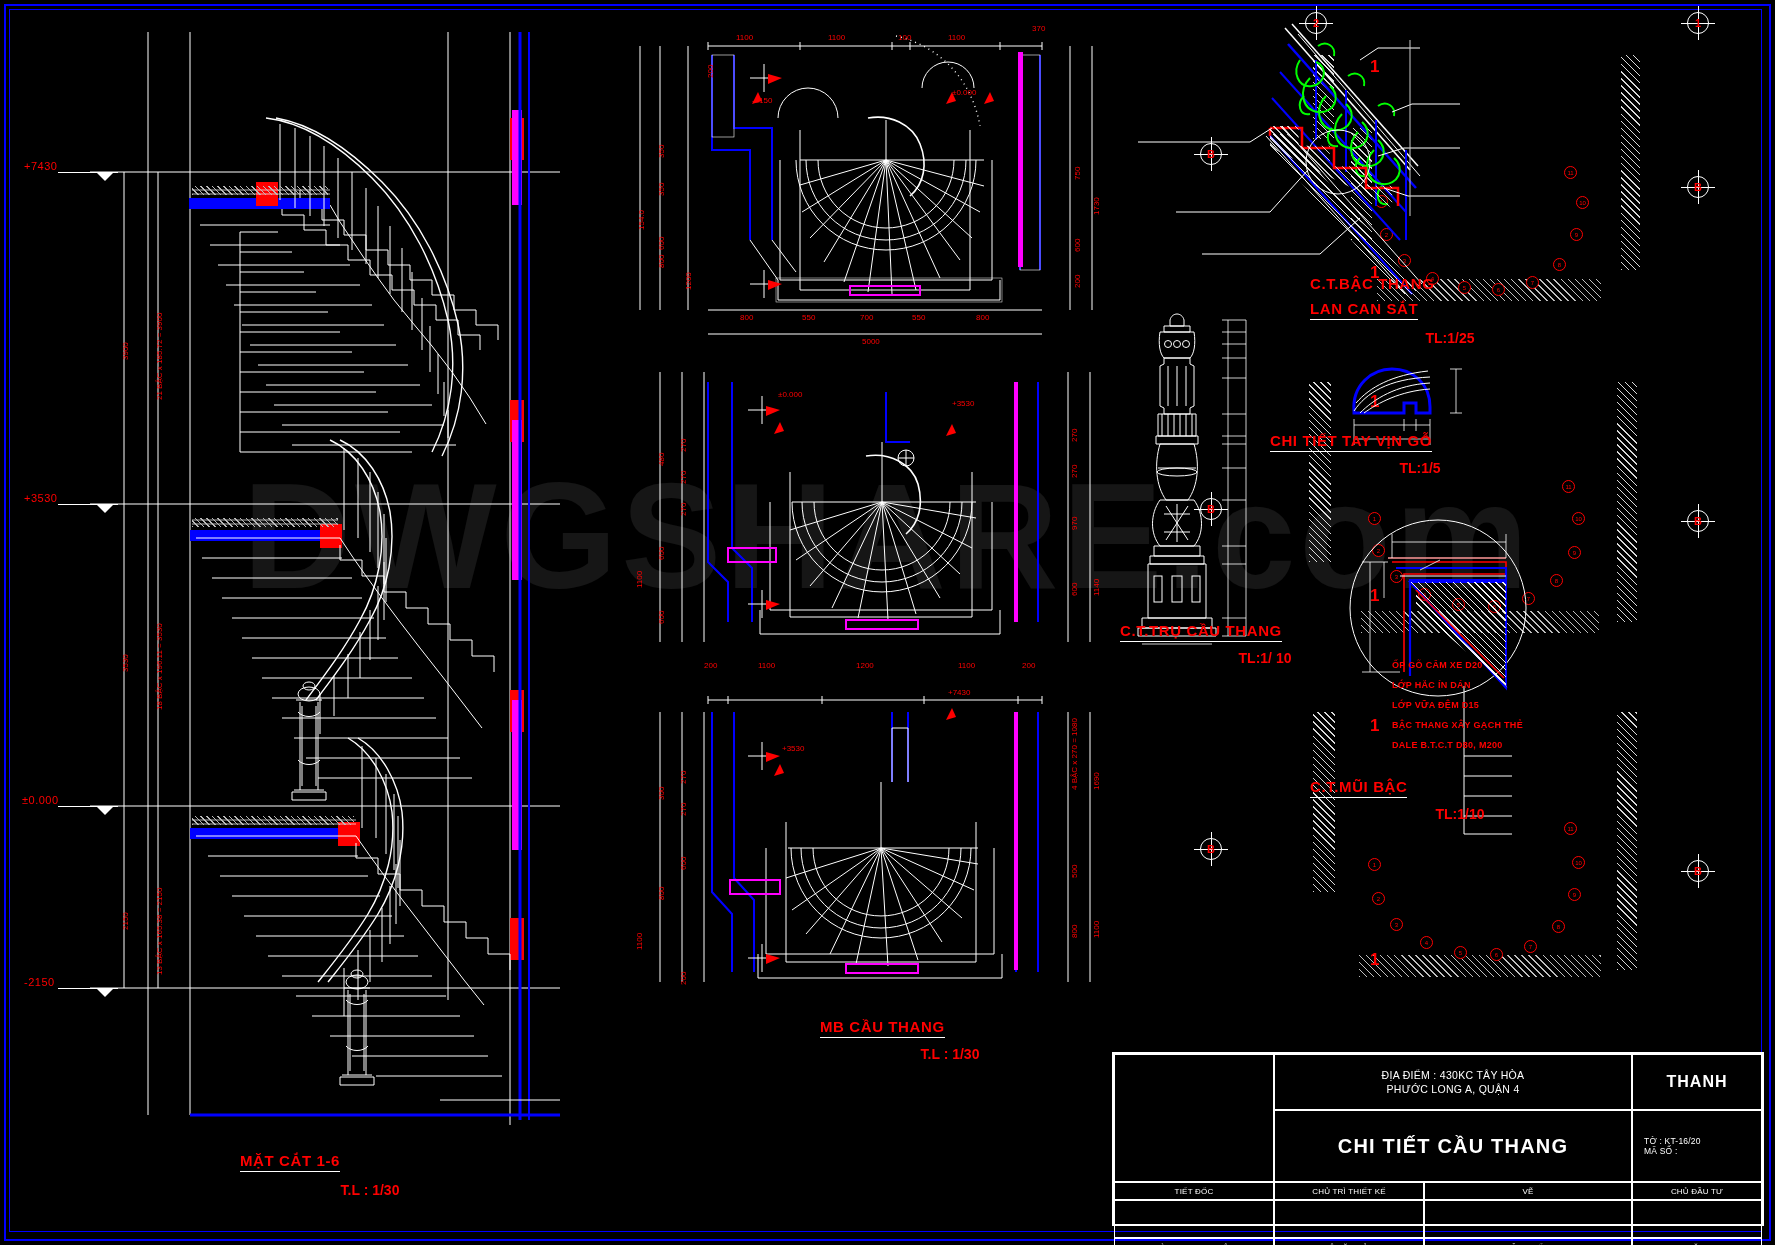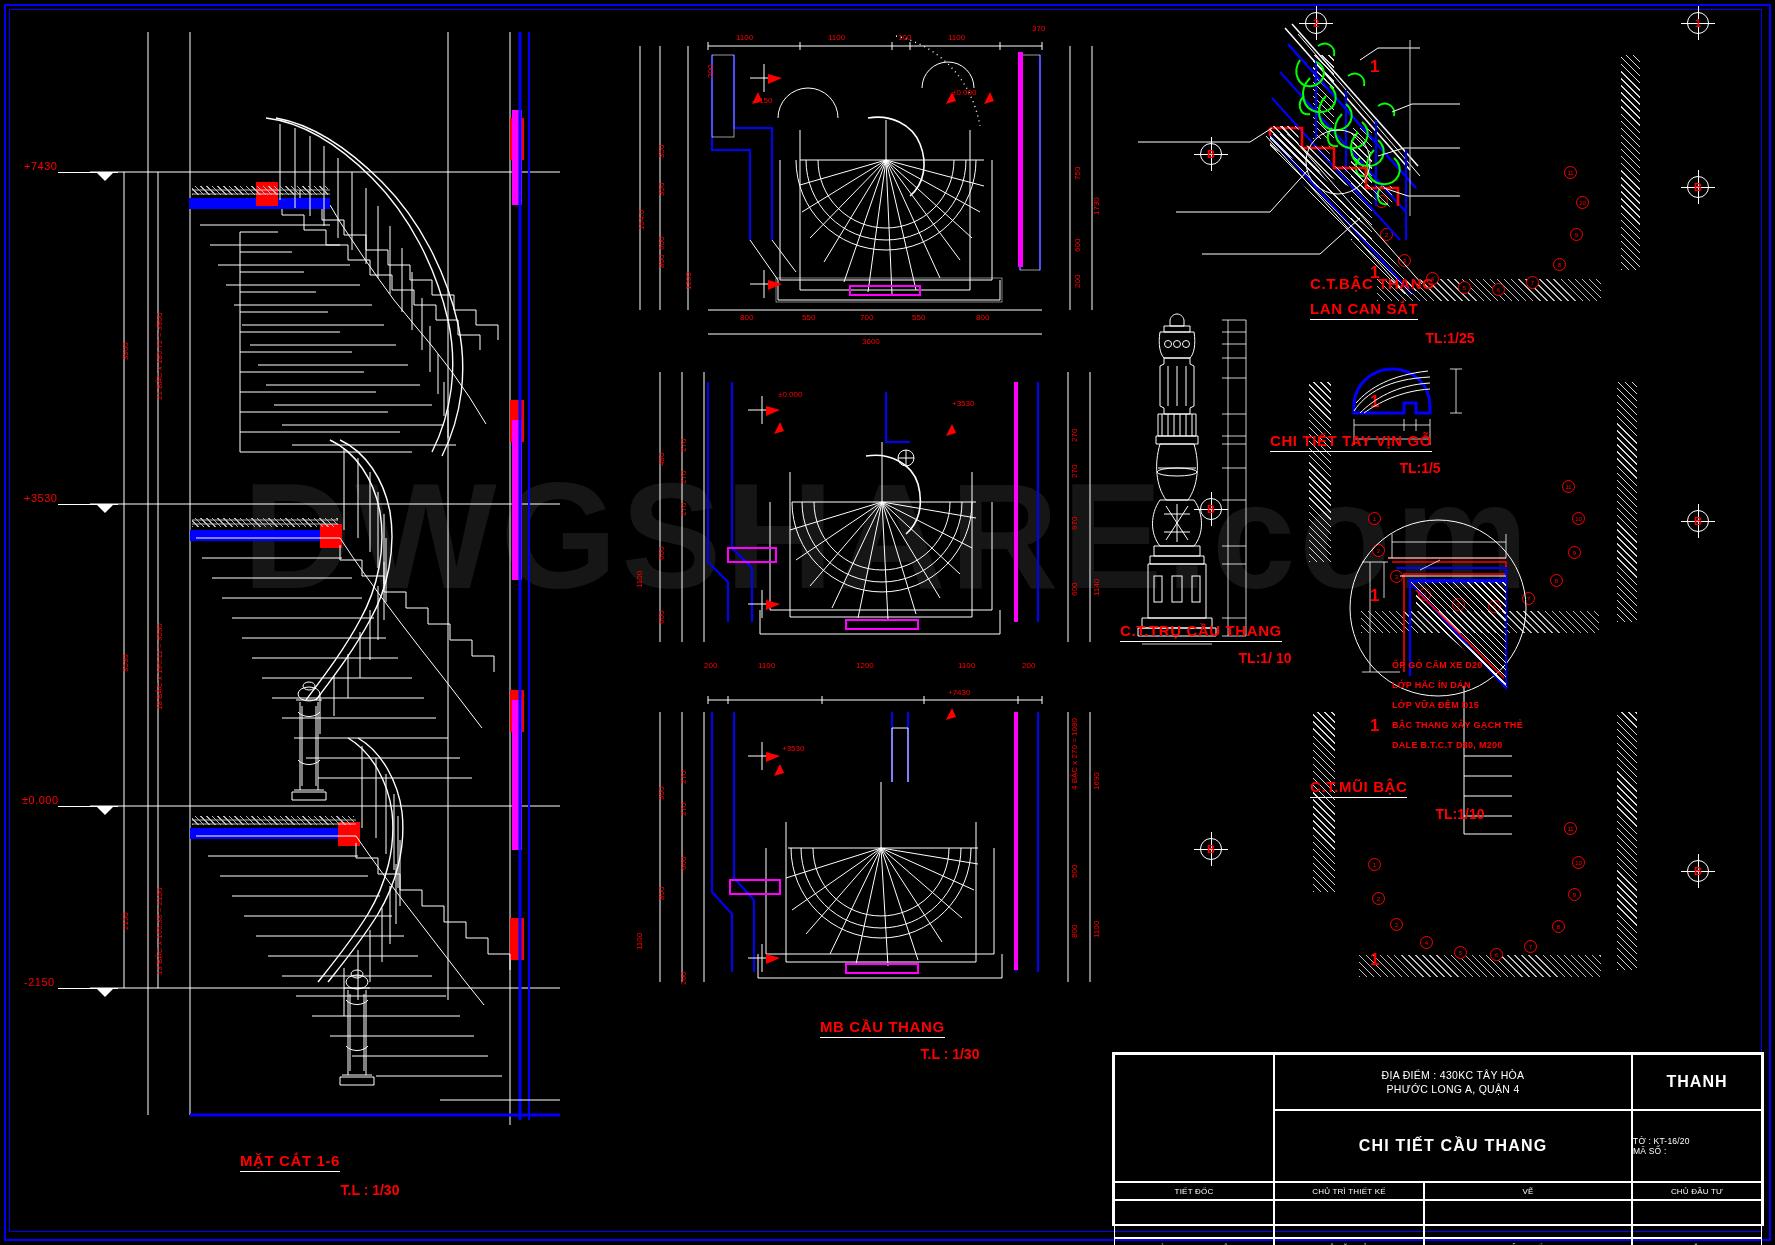--- a/index.html
+++ b/index.html
@@ -23,25 +23,25 @@
   
   #wm{position:absolute;left:0;top:450px;width:1775px;text-align:center;
       font-size:150px;font-weight:bold;color:rgba(255,255,255,0.085);
       letter-spacing:4px;font-family:"Liberation Sans",sans-serif;pointer-events:none;}
 
   
   #tblock{position:absolute;left:1112px;top:1052px;width:648px;height:170px;border:2px solid #ffffff;}
   #tblock .cell{position:absolute;box-sizing:border-box;border:1px solid #ffffff;display:flex;
      align-items:center;justify-content:center;text-align:center;color:#ffffff;}
   .tb-loc{font-size:10.5px;line-height:1.35;letter-spacing:.3px;}
-  .tb-big{font-size:16px;font-weight:bold;letter-spacing:1.2px;}
+  .tb-big{font-size:20px;font-weight:bold;letter-spacing:1.2px;}
   .tb-code{font-size:16px;font-weight:bold;letter-spacing:1px;}
   .tb-sm{font-size:8.5px;letter-spacing:.2px;}
   .tb-xs{font-size:8px;letter-spacing:.2px;}
-  .tb-left{justify-content:flex-start;padding-left:0;text-align:left;}
+  .tb-left{justify-content:flex-start;padding-left:11px;text-align:left;}
 
   
   .bub{position:absolute;width:20px;height:20px;border:1px solid #ffffff;border-radius:50%;
        display:flex;align-items:center;justify-content:center;font-size:11px;color:#ff0000;font-weight:bold;background:#000;}
   .bub .crosshair-h{position:absolute;left:-7px;width:34px;height:1px;background:#ffffff;}
   .bub .crosshair-v{position:absolute;top:-7px;height:34px;width:1px;background:#ffffff;}
   .bub span{position:relative;z-index:2;}
 
   
   .num{position:absolute;width:11px;height:11px;border:1px solid #ff0000;border-radius:50%;
@@ -376,21 +376,21 @@
     <div class="dimv abs" style="left:473px;top:180px;">750</div>
     <div class="dimv abs" style="left:492px;top:215px;">1730</div>
     <div class="dimv abs" style="left:473px;top:252px;">600</div>
     <div class="dimv abs" style="left:473px;top:288px;">200</div>
 
     <div class="dim abs" style="left:140px;top:313px;">800</div>
     <div class="dim abs" style="left:202px;top:313px;">550</div>
     <div class="dim abs" style="left:260px;top:313px;">700</div>
     <div class="dim abs" style="left:312px;top:313px;">550</div>
     <div class="dim abs" style="left:376px;top:313px;">800</div>
-    <div class="dim abs" style="left:262px;top:337px;">3600</div>
+    <div class="dim abs" style="left:262px;top:337px;">5000</div>
 
     <div class="dim abs" style="left:152px;top:96px;">-2150</div>
     <div class="dim abs" style="left:352px;top:88px;">±0.000</div>
 
     <div class="abs" style="left:770px;top:57px;font-size:17px;color:#ff0000;font-weight:bold;">1</div>
     <div class="abs" style="left:770px;top:263px;font-size:17px;color:#ff0000;font-weight:bold;">1</div>
 
     <div class="bub" style="left:705px;top:12px;">
       <div class="crosshair-h"></div>
         <div class="crosshair-v"></div>

